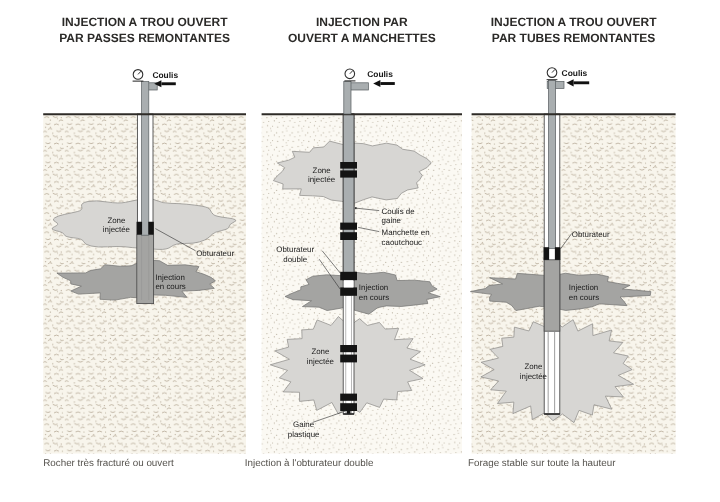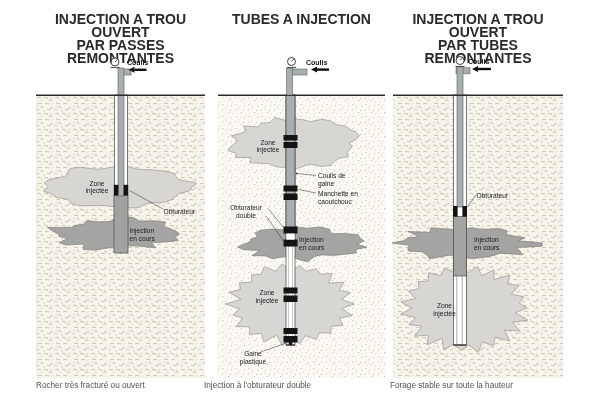--- a/index.html
+++ b/index.html
@@ -1,38 +1,39 @@
 <!DOCTYPE html>
 <html><head>
 <meta charset="utf-8">
 <style>
   html,body{margin:0;padding:0;background:#ffffff;}
   .stage{position:relative;width:600px;height:418px;background:#ffffff;
          font-family:"Liberation Sans",sans-serif;overflow:hidden;}
   .ptitle{position:absolute;top:13px;text-align:center;font-weight:bold;
-          font-size:14px;line-height:13px;color:#2b2a28;}
+          font-size:10px;line-height:13px;color:#2b2a28;}
   .pcaption{position:absolute;top:381px;font-size:8.2px;color:#55524d;}
   svg.diagram{position:absolute;left:0;top:0;}
   .lbl{font-family:"Liberation Sans",sans-serif;font-size:6.6px;fill:#1b1b1b;}
   .mid{text-anchor:middle;}
   .coulis{font-family:"Liberation Sans",sans-serif;font-size:7px;font-weight:bold;fill:#161616;}
   .leader{stroke:#3a3a3a;stroke-width:0.55;fill:none;}
   .holeline{stroke:#3f3f3f;stroke-width:0.7;}
 </style>
 </head>
 <body>
 
 <div class="stage">
 
   <div class="ptitle" style="left:36px;width:169px;">
     <div>INJECTION A TROU OUVERT</div>
     <div>PAR PASSES REMONTANTES</div>
   </div>
   <div class="ptitle" style="left:218px;width:167px;">
-    <div>TUBES A INJECTION</div>
+    <div>INJECTION PAR</div>
+    <div>OUVERT A MANCHETTES</div>
   </div>
   <div class="ptitle" style="left:393px;width:170px;">
     <div>INJECTION A TROU OUVERT</div>
     <div>PAR TUBES REMONTANTES</div>
   </div>
 
   <svg class="diagram" width="600" height="418" viewBox="0 0 600 418">
     <defs>
       <pattern id="rockTex" width="18" height="16" patternUnits="userSpaceOnUse">
         <rect width="18" height="16" fill="#f8f5ec"></rect>

